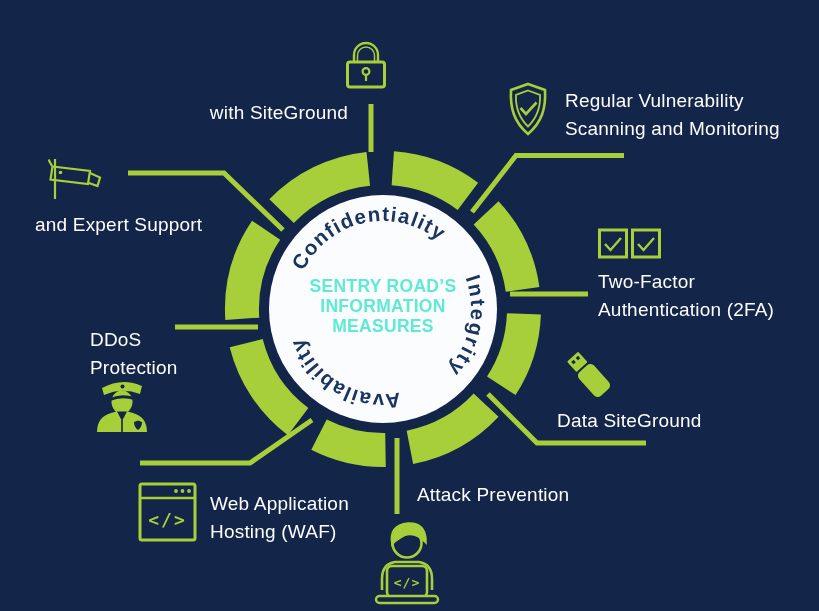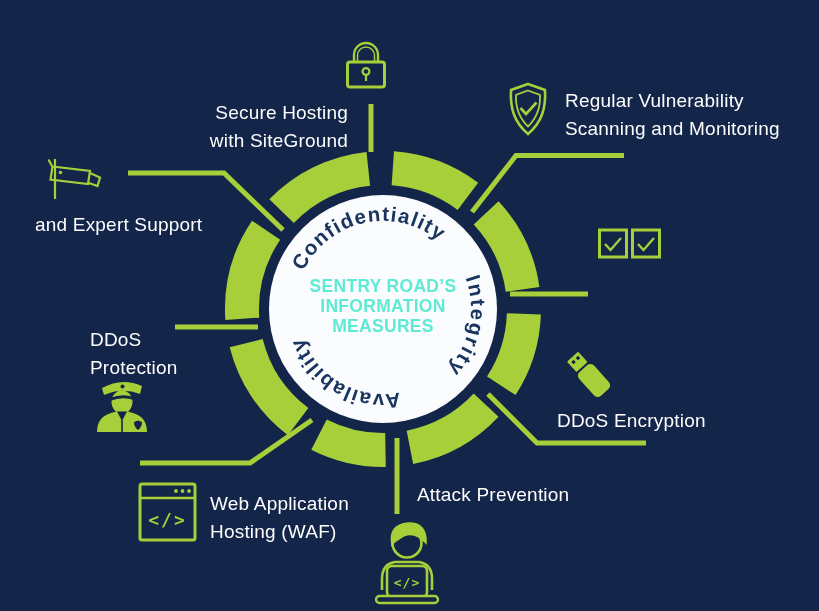--- a/index.html
+++ b/index.html
@@ -72,29 +72,32 @@
     </text>
   </svg>
 
   <div class="center-text">
     <div>SENTRY ROAD’S</div>
     <div>INFORMATION</div>
     <div>MEASURES</div>
   </div>
 
   <div class="label right" style="right:471px;top:99px;">
-    <div>Secure Hosting</div>
     <div>with SiteGround</div>
   </div>
   <div class="label" style="left:565px;top:87px;">
     <div>Regular Vulnerability</div>
     <div>Scanning and Monitoring</div>
   </div>
+  <div class="label" style="left:598px;top:268px;">
+    <div>Two-Factor</div>
+    <div>Authentication (2FA)</div>
+  </div>
   <div class="label" style="left:557px;top:407px;">
-    <div>DDoS Encryption</div>
+    <div>Data SiteGround</div>
   </div>
   <div class="label" style="left:417px;top:481px;">
     <div>Attack Prevention</div>
   </div>
   <div class="label" style="left:210px;top:490px;">
     <div>Web Application</div>
     <div>Hosting (WAF)</div>
   </div>
   <div class="label" style="left:90px;top:326px;">
     <div>DDoS</div>

